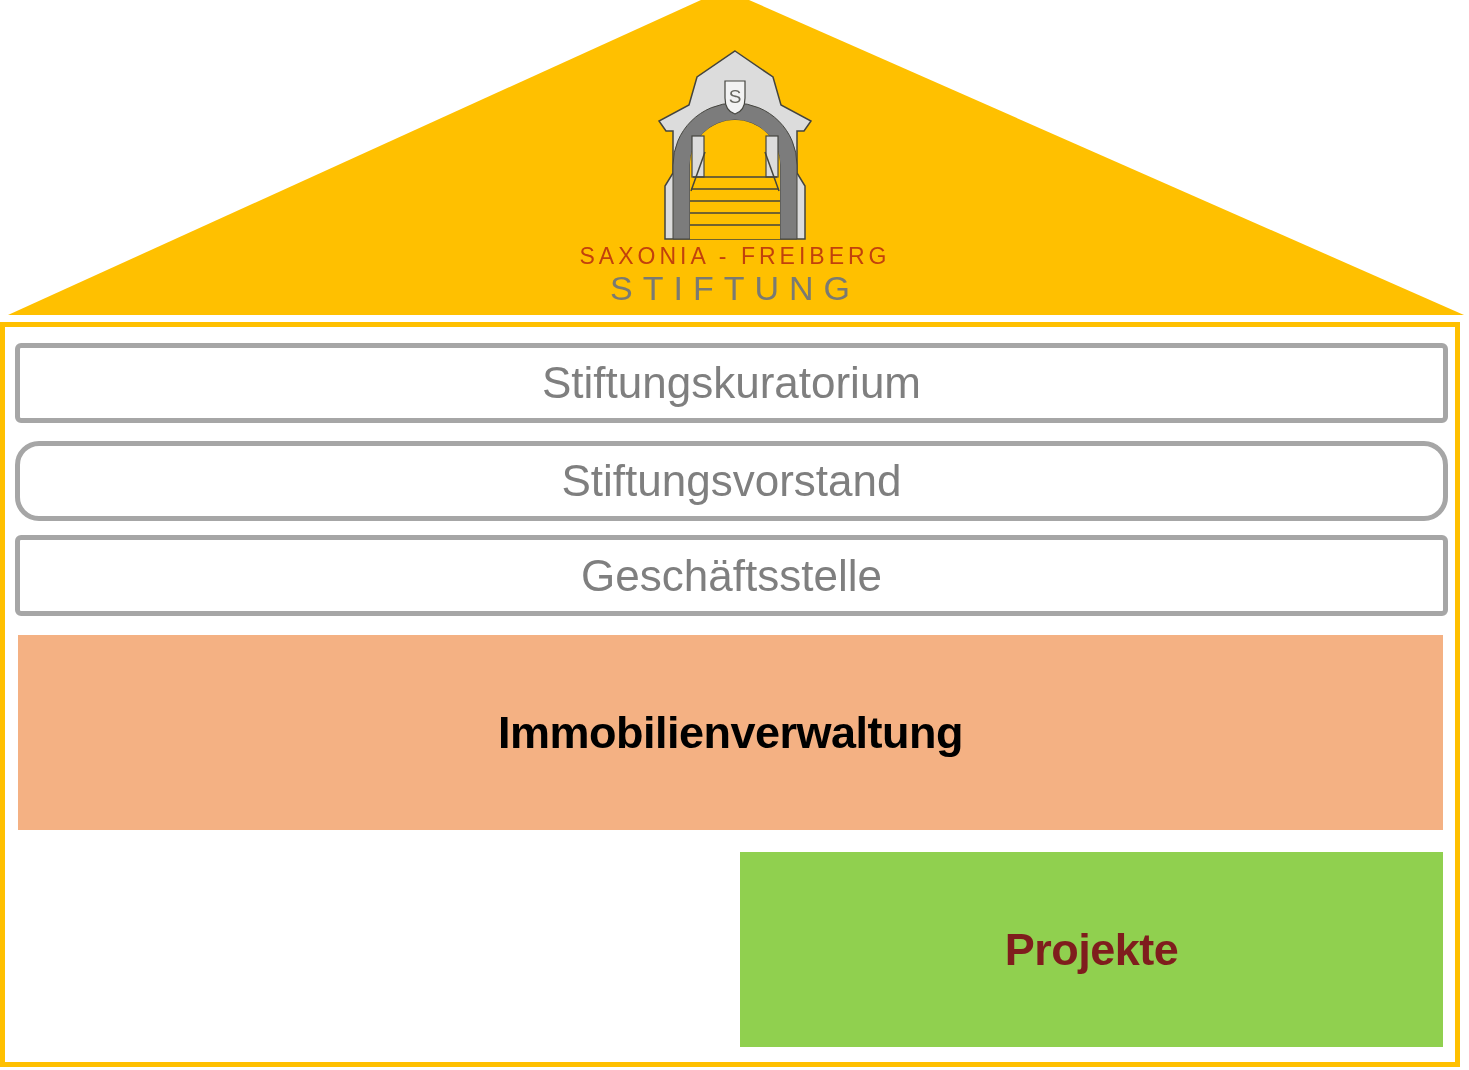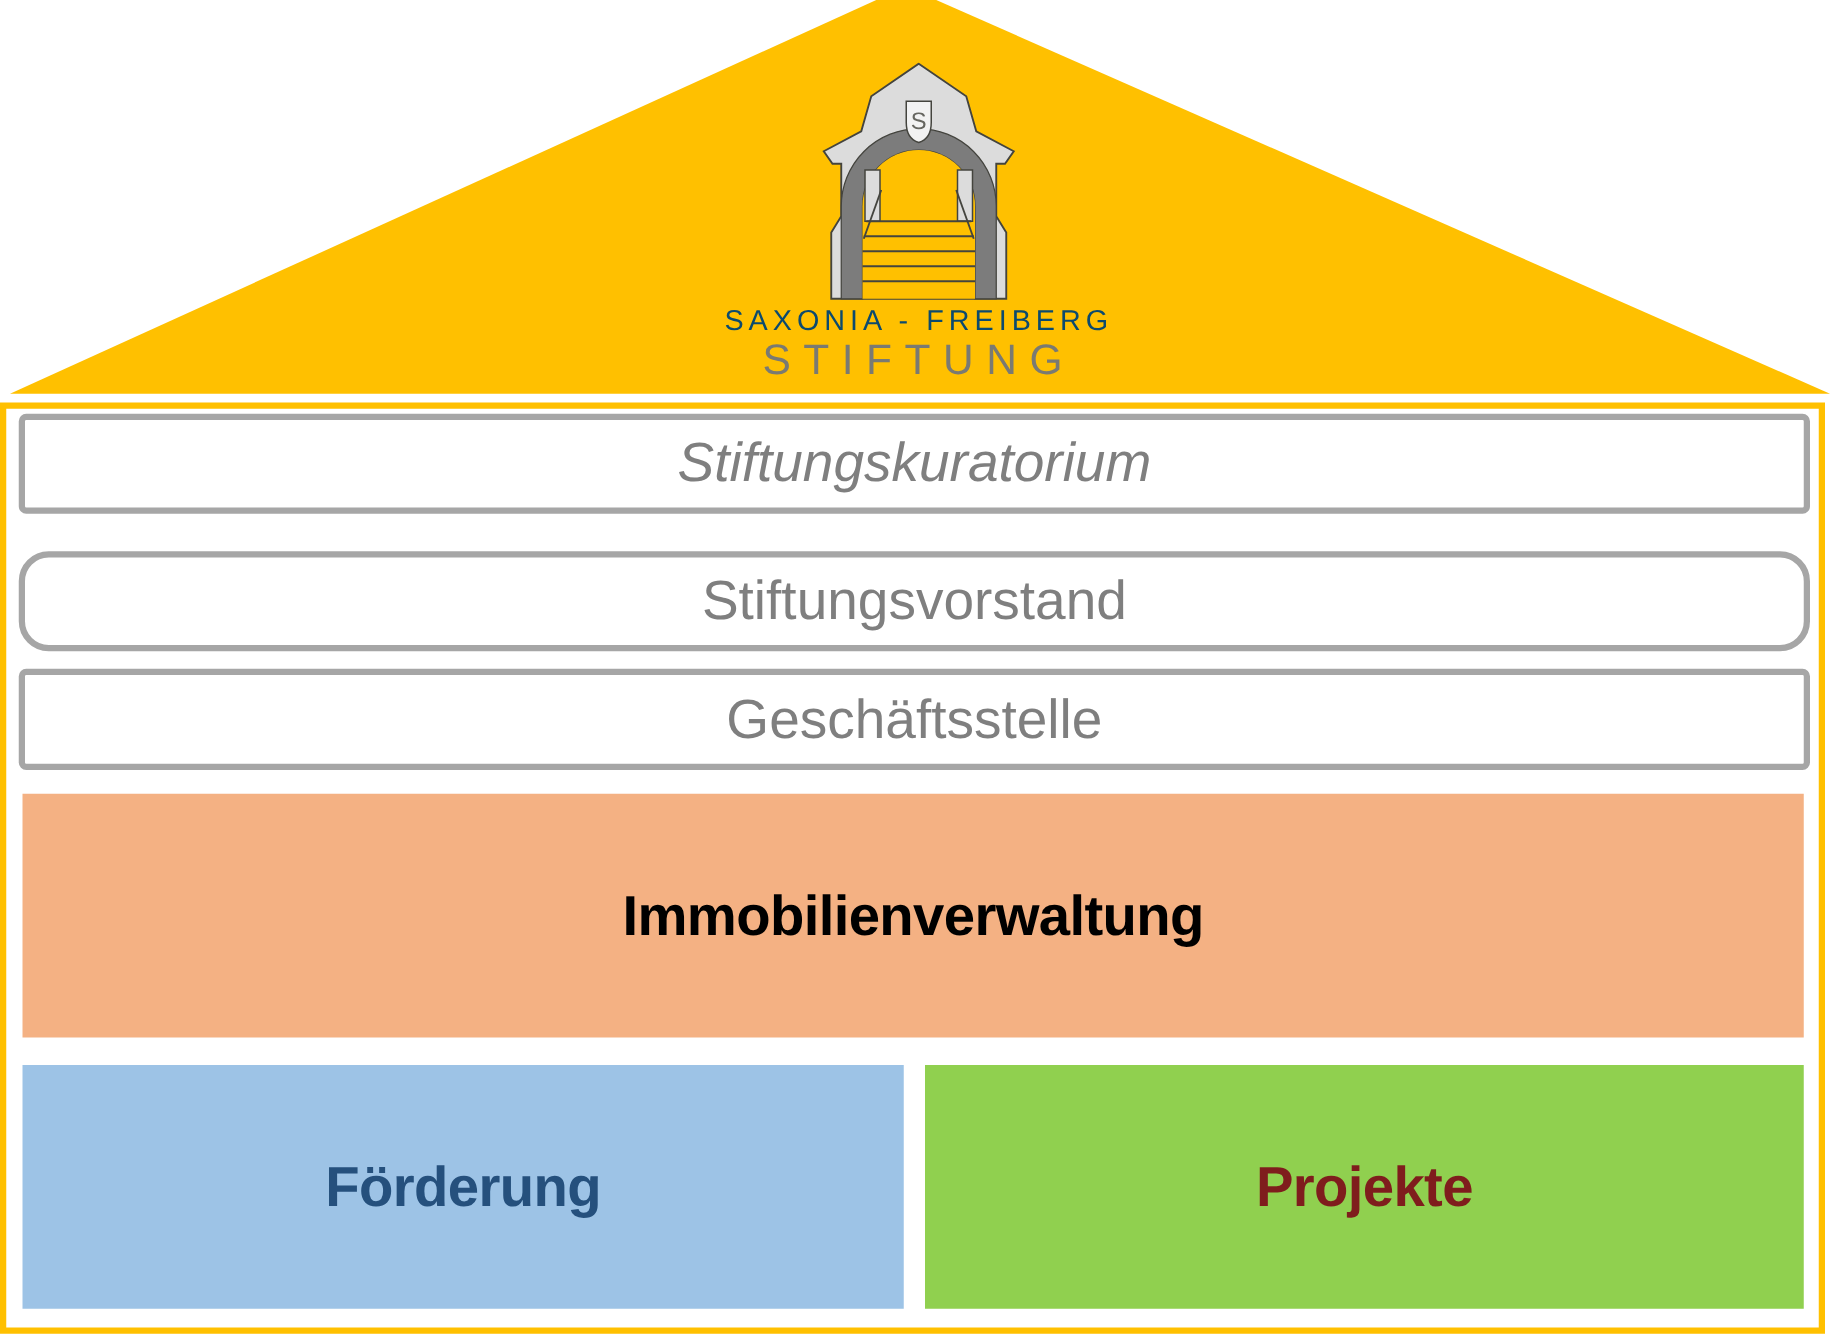--- a/index.html
+++ b/index.html
@@ -7,41 +7,41 @@
     position:relative;width:1469px;height:1070px;background:#ffffff;
     overflow:hidden;font-family:"Liberation Sans", sans-serif;
   }
   .roof-svg{position:absolute;left:0;top:0;display:block;}
   .logo{
     position:absolute;left:604px;top:50px;width:262px;
     display:flex;flex-direction:column;align-items:center;
   }
   .logo-arch{display:block;}
   .logo-line1{
-    margin-top:5px;font-size:23px;letter-spacing:4px;color:#0c4a6e;
+    margin-top:5px;font-size:23px;letter-spacing:4px;color:#c2410c;
     white-space:nowrap;line-height:1.0;
   }
   .logo-line2{
     margin-top:3px;font-size:34px;letter-spacing:10px;color:#7a7a72;
     white-space:nowrap;line-height:1.0;
   }
   .frame{
     position:absolute;left:0;top:322px;width:1460px;height:745px;
     box-sizing:border-box;border:5px solid #FFC000;background:#ffffff;
   }
   .box{
     position:absolute;box-sizing:border-box;
     display:flex;align-items:center;justify-content:center;
   }
   .lvl{
     left:10px;width:1433px;height:80px;background:#ffffff;
     border:5px solid #A6A6A6;border-radius:6px;
     color:#7f7f7f;font-size:44px;
   }
-  .lvl1{top:4px;font-style:italic;}
+  .lvl1{top:16px;}
   .lvl2{top:114px;border-radius:24px;}
   .lvl3{top:208px;height:81px;}
   .mgmt{
     left:13px;top:308px;width:1425px;height:195px;
     background:#F4B183;color:#000000;font-size:45px;font-weight:bold;
     letter-spacing:-0.5px;
   }
   .pillar{top:525px;height:195px;font-size:45px;font-weight:bold;letter-spacing:-0.5px;}
   .pillar-blue{left:13px;width:705px;background:#9DC3E6;color:#25507D;}
   .pillar-green{left:735px;width:703px;background:#90D04F;color:#7f1d1d;}
@@ -97,22 +97,19 @@
     </div>
 
     <div class="box lvl lvl3">
       <span class="label">Geschäftsstelle</span>
     </div>
 
     <div class="box mgmt">
       <span class="label">Immobilienverwaltung</span>
     </div>
 
-    <div class="box pillar pillar-blue">
-      <span class="label">Förderung</span>
-    </div>
 
     <div class="box pillar pillar-green">
       <span class="label">Projekte</span>
     </div>
 
   </div>
 </div>
 
 </body></html>

